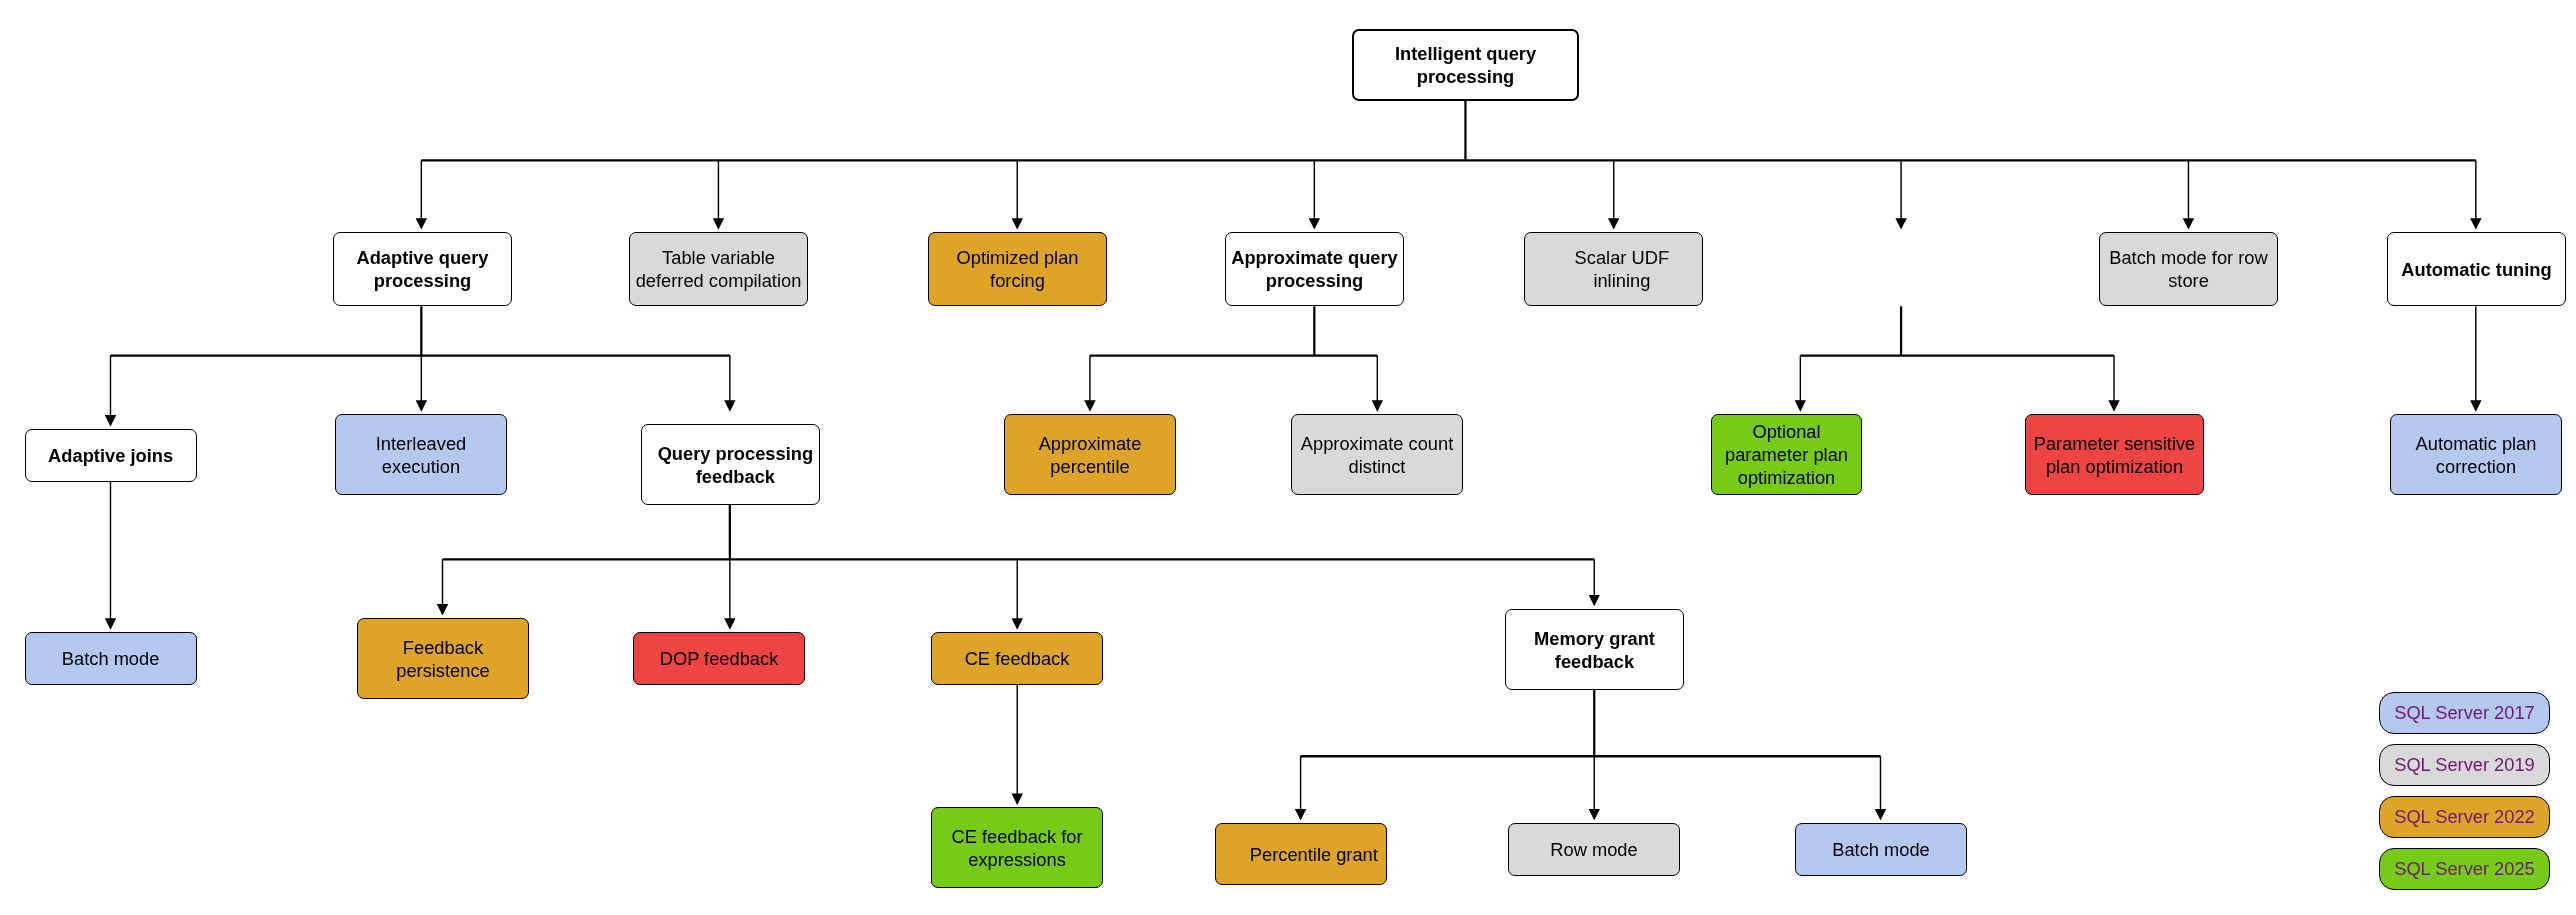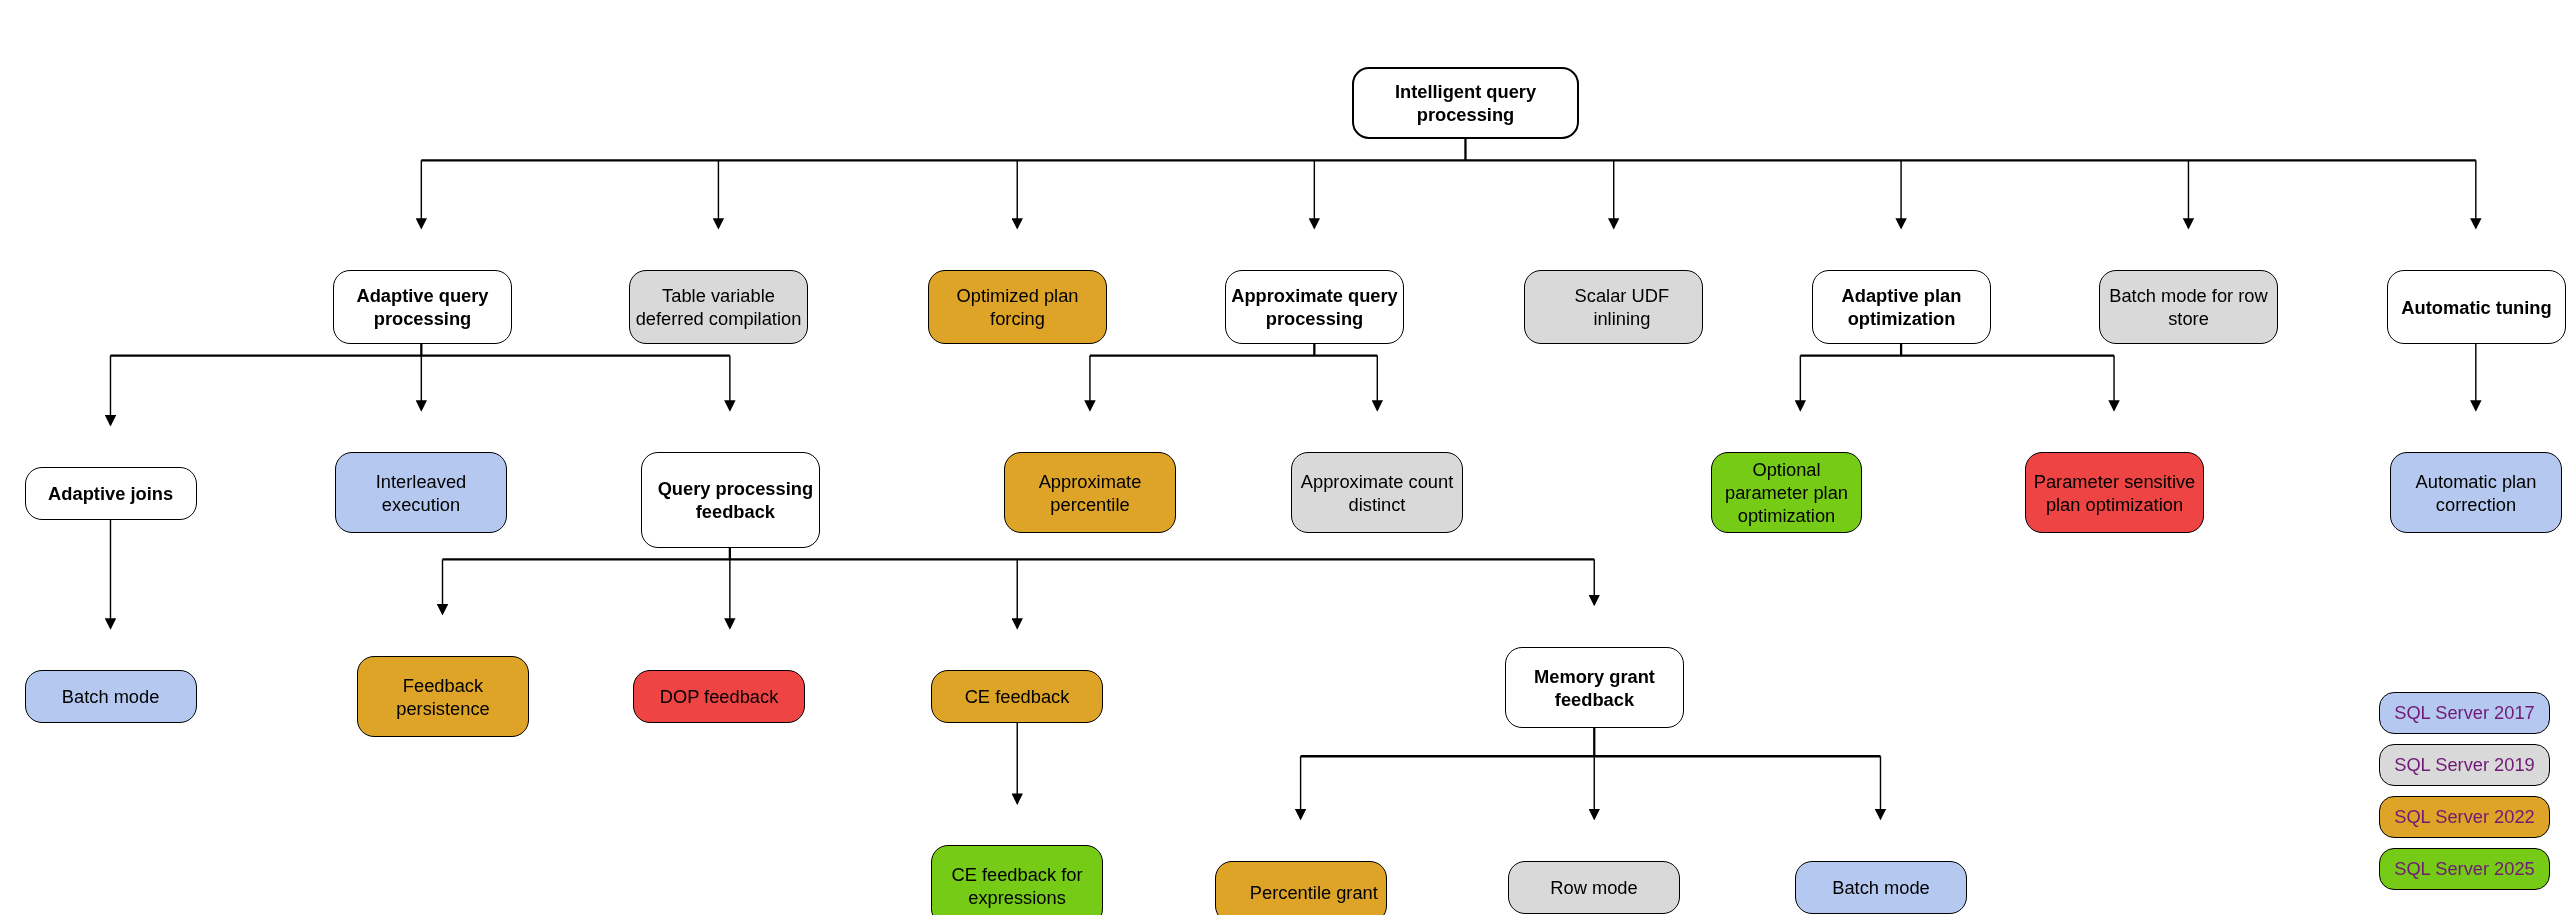--- a/index.html
+++ b/index.html
@@ -10,26 +10,25 @@
     font-family:"Liberation Sans", sans-serif;
     overflow:hidden;
   }
   #wires{position:absolute;left:0;top:0;}
   .node{
     position:absolute;
     box-sizing:border-box;
     display:flex;align-items:center;justify-content:center;
     text-align:center;
     border:1.7px solid #000000;
-    border-radius:17px;
+    border-radius:7px;
     background:#ffffff;
     color:#000000;
     font-size:18.3px;line-height:23px;
     padding:2.3px;
-    margin-top:38px;
   }
   .node.cat{font-weight:700;}
   .node.root{border-width:2.3px;}
   .legend-item{
     position:absolute;
     box-sizing:border-box;
     display:flex;align-items:center;justify-content:center;
     text-align:center;
     border:1.7px solid #000000;
     border-radius:15px;
@@ -98,27 +97,26 @@
     </g>
   </svg>
 
   <div class="node cat root" style="left:1352px;top:29px;width:227px;height:72px;">Intelligent query processing</div>
 
   <div class="node cat" style="left:333px;top:232px;width:179px;height:74px;">Adaptive query processing</div>
   <div class="node" style="left: 629px; top: 232px; width: 179px; height: 74px; background: rgb(217, 217, 217);">Table variable deferred compilation</div>
   <div class="node" style="left: 928px; top: 232px; width: 179px; height: 74px; background: rgb(221, 164, 39);">Optimized plan forcing</div>
   <div class="node cat" style="left:1225px;top:232px;width:179px;height:74px;">Approximate query processing</div>
   <div class="node" style="left: 1524px; top: 232px; width: 179px; height: 74px; background: rgb(217, 217, 217); padding-left: 19px;">Scalar UDF inlining</div>
-  <div class="node cat" style="left:1812px;top:232px;width:179px;height:74px;">Adaptive plan optimization</div>
   <div class="node" style="left: 2099px; top: 232px; width: 179px; height: 74px; background: rgb(217, 217, 217);">Batch mode for row store</div>
   <div class="node cat" style="left:2387px;top:232px;width:179px;height:74px;">Automatic tuning</div>
 
   <div class="node cat" style="left:24.6px;top:429px;width:172px;height:53px;">Adaptive joins</div>
   <div class="node" style="left: 335px; top: 414px; width: 172px; height: 81px; background: rgb(181, 200, 240);">Interleaved execution</div>
-  <div class="node cat" style="left:641px;top:414px;width:179px;height:96px;padding-left:12px;">Query processing feedback</div>
+  <div class="node cat" style="left:641px;top:424px;width:179px;height:81px;padding-left:12px;">Query processing feedback</div>
   <div class="node" style="left: 1004px; top: 414px; width: 172px; height: 81px; background: rgb(221, 164, 39);">Approximate percentile</div>
   <div class="node" style="left: 1291px; top: 414px; width: 172px; height: 81px; background: rgb(217, 217, 217);">Approximate count distinct</div>
   <div class="node" style="left: 1711px; top: 414px; width: 151px; height: 81px; background: rgb(118, 203, 23);">Optional parameter plan optimization</div>
   <div class="node" style="left: 2025px; top: 414px; width: 179px; height: 81px; background: #ef4444;">Parameter sensitive plan optimization</div>
   <div class="node" style="left: 2390px; top: 414px; width: 172px; height: 81px; background: rgb(181, 200, 240);">Automatic plan correction</div>
 
   <div class="node" style="left: 24.6px; top: 632px; width: 172px; height: 53px; background: rgb(181, 200, 240);">Batch mode</div>
   <div class="node" style="left: 357px; top: 618px; width: 172px; height: 81px; background: rgb(221, 164, 39);">Feedback persistence</div>
   <div class="node" style="left: 633px; top: 632px; width: 172px; height: 53px; background: #ef4444;">DOP feedback</div>
   <div class="node" style="left: 931px; top: 632px; width: 172px; height: 53px; background: rgb(221, 164, 39);">CE feedback</div>

